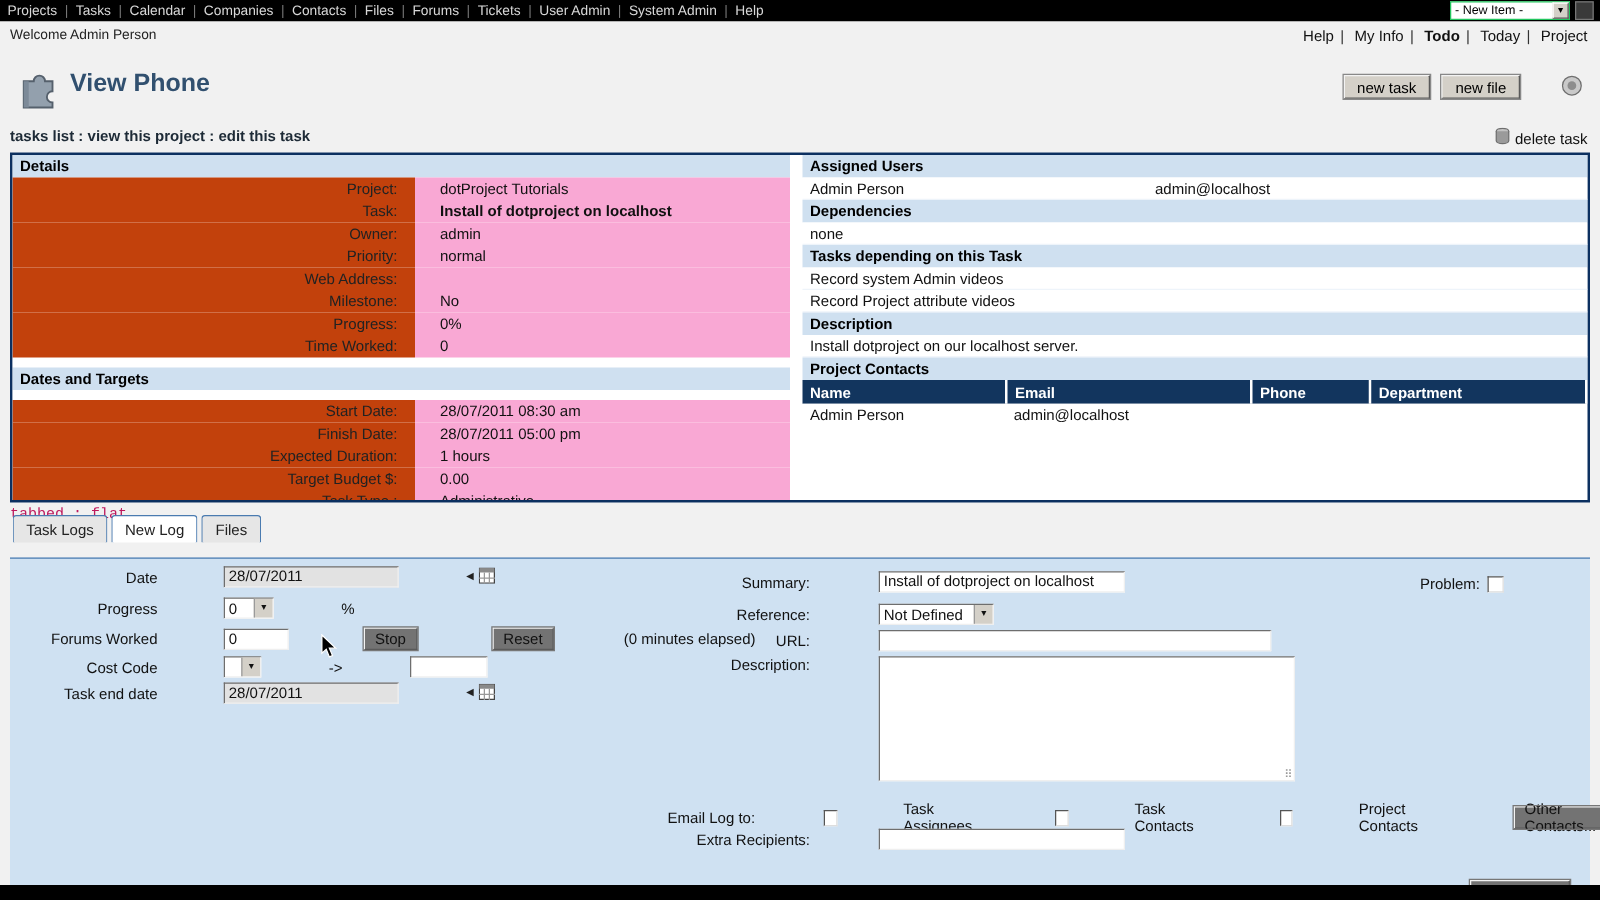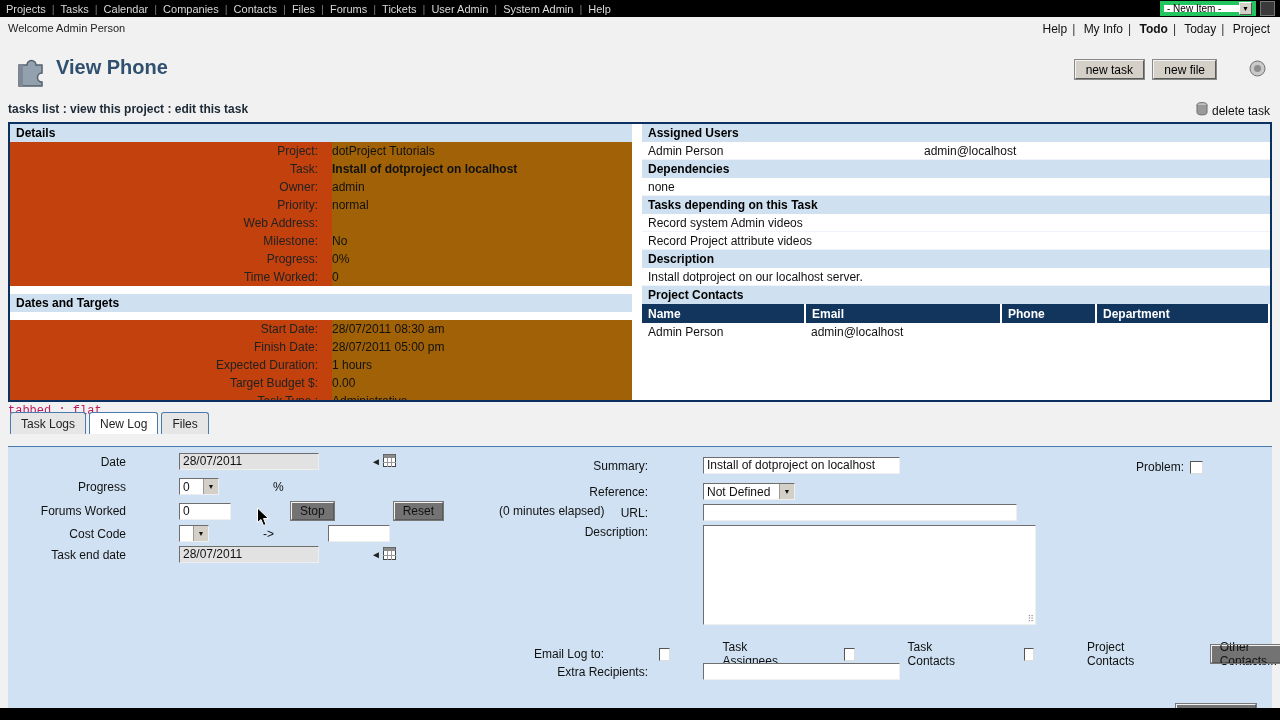--- a/index.html
+++ b/index.html
@@ -8,21 +8,21 @@
   #page { position:relative; width:1280px; height:720px; overflow:hidden; background:#f1f1f1; }
 
   
   #menubar { position:absolute; top:0; left:0; width:1280px; height:17px; background:#000; color:#e8e8e8;
              display:flex; align-items:center; padding-left:6px; font-size:11px; }
   .menu-item { color:#d8d8d8; cursor:pointer; white-space:nowrap; }
   .menu-item::after { content:"|"; color:#777; margin:0 6px; }
   .menu-item:last-of-type::after { content:""; margin:0; }
   #newitem-box { position:absolute; right:24px; top:1px; height:15px; width:96px; background:#fff; color:#000;
                  display:flex; align-items:center; justify-content:space-between; font-size:10px; padding-left:3px;
-                 border:4px solid #22c55e; }
+                 border:1px solid #22c55e; }
   #newitem-box .dd { width:13px; height:13px; background:#d4d0c8; border:1px solid; border-color:#fff #555 #555 #fff;
                      font-size:7px; display:flex; align-items:center; justify-content:center; color:#000; }
   #go-btn { position:absolute; right:5px; top:1px; width:15px; height:15px; background:#3a3a3a; border:1px solid #777; }
 
   
   #welcome { position:absolute; top:22px; left:8px; font-size:11px; color:#222; }
   #toplinks { position:absolute; top:22px; right:10px; font-size:12px; color:#111; }
   #toplinks span { cursor:pointer; }
   #toplinks span::after { content:"|"; margin:0 5px; color:#333; font-weight:normal; }
   #toplinks span:last-child::after { content:""; margin:0; }
@@ -44,21 +44,21 @@
   #delete-task { position:absolute; right:10px; top:2px; cursor:pointer; display:flex; align-items:center; gap:4px; color:#111; }
 
   
   #details-panel { position:absolute; top:122px; left:8px; width:1264px; height:280px; background:#fff;
                    border:2px solid #0c3060; overflow:hidden; }
   #left-col  { position:absolute; left:0; top:0; width:622px; }
   #right-col { position:absolute; left:632px; top:0; width:628px; }
   .sec-head { background:#cfe0f0; font-weight:bold; color:#000; height:18px; line-height:18px; padding-left:6px; }
   .drow { display:flex; height:18px; line-height:18px; }
   .dlabel { width:322px; text-align:right; padding-right:14px; background:#c2410c; color:#222; }
-  .dvalue { flex:1; padding-left:0; background:#a16207; }
+  .dvalue { flex:1; padding-left:20px; background:#f9a8d4; }
   .vbold { font-weight:bold; }
   .spacer { height:8px; background:#fff; }
   .rrow { height:18px; line-height:18px; padding-left:6px; background:#fff; border-bottom:1px solid #eef4fa; }
   .user-row { display:flex; }
   .user-row .uemail { position:absolute; left:282px; }
   .ct-table { width:100%; border-collapse:collapse; table-layout:fixed; }
   .ct-table th { background:#12355e; color:#fff; text-align:left; font-weight:bold; height:19px; padding-left:6px;
                  border-right:2px solid #fff; font-size:12px; }
   .ct-table td { height:18px; padding-left:6px; background:#fff; font-size:12px; }
 

